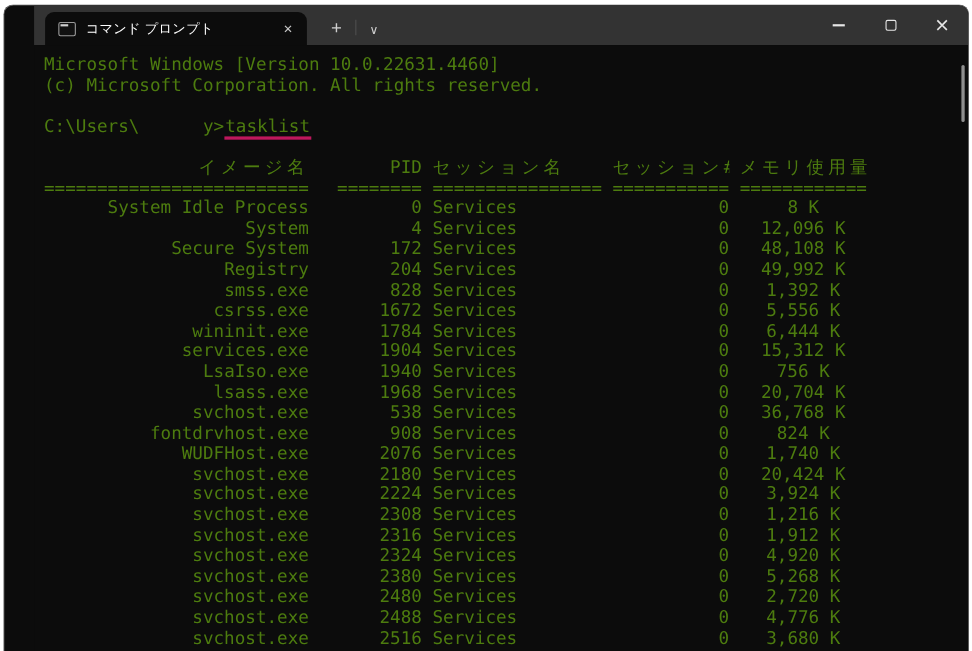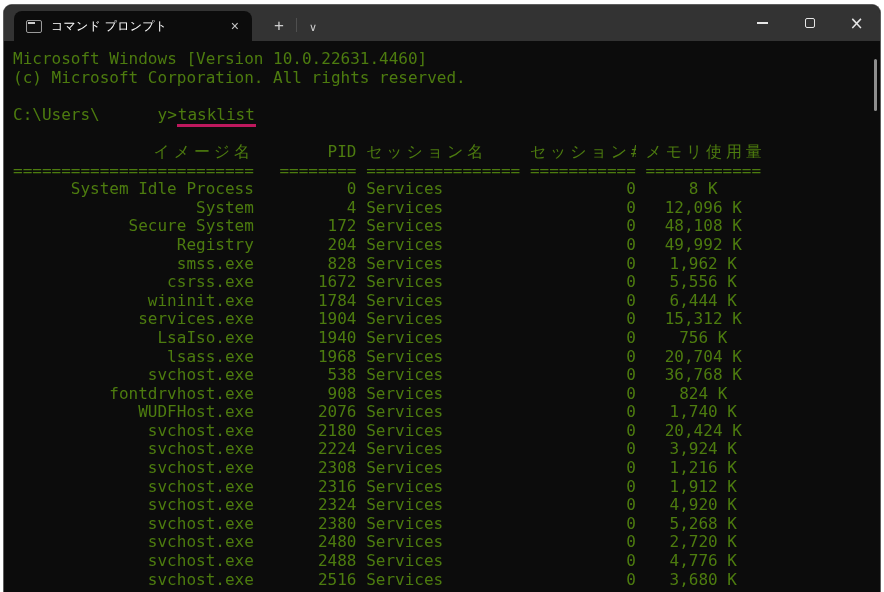--- a/index.html
+++ b/index.html
@@ -3,21 +3,21 @@
 <meta charset="utf-8">
 <style>
   * { margin:0; padding:0; box-sizing:border-box; }
   html,body { width:884px; height:592px; background:#ffffff; overflow:hidden;
               font-family:"DejaVu Sans Mono","Liberation Mono",monospace; }
 
   .window {
     position:absolute; left:3px; top:4px; width:878px; height:588px;
     border:1px solid #5e5e5e; border-bottom:none;
     border-radius:9px 9px 0 0; overflow:hidden;
-    background:#0c0c0c; display:flex; flex-direction:column;
+    background:#0c0c0c; display:flex; flex-direction:column;padding-left:27px;
   }
 
   
   .titlebar {
     height:36px; background:#333333; flex:0 0 auto;
     display:flex; align-items:flex-end; position:relative;
     font-family:"Liberation Sans","DejaVu Sans",sans-serif;
   }
   .tab {
     margin-left:10px; width:238px; height:30px; background:#0c0c0c;
@@ -151,21 +151,21 @@
     <span class="c sess">Services</span>
     <span class="c snum">0</span>
     <span class="c mem">49,992 K</span>
   </div>
 
   <div class="trow">
     <span class="c name">smss.exe</span>
     <span class="c pid">828</span>
     <span class="c sess">Services</span>
     <span class="c snum">0</span>
-    <span class="c mem">1,962 K</span>
+    <span class="c mem">1,392 K</span>
   </div>
 
   <div class="trow">
     <span class="c name">csrss.exe</span>
     <span class="c pid">1672</span>
     <span class="c sess">Services</span>
     <span class="c snum">0</span>
     <span class="c mem">5,556 K</span>
   </div>
 

